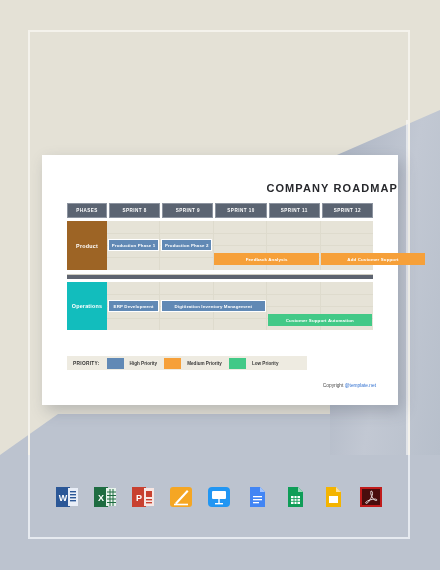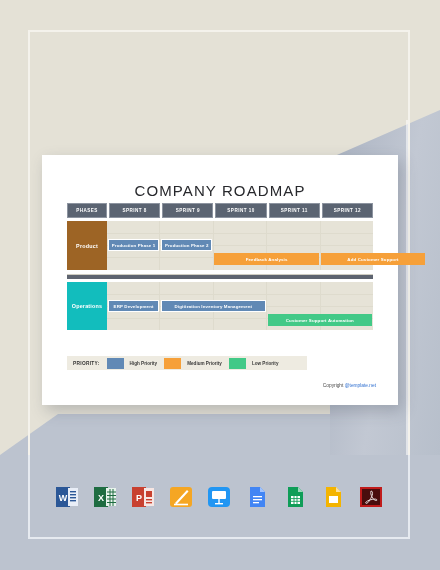--- a/index.html
+++ b/index.html
@@ -32,21 +32,21 @@
     position:absolute;left:28px;top:455px;width:382px;height:84px;
     border:2px solid #e6eaf0;border-top:none;box-sizing:border-box;
   }
   
   #doc-card{
     position:absolute;left:42px;top:155px;width:356px;height:250px;
     background:#ffffff;
     box-shadow:4px 6px 14px rgba(70,75,90,.28);
   }
   #doc-title{
-    text-align:center;font-size:15px;font-weight:normal;letter-spacing:1.1px;
+    text-align:right;font-size:11px;font-weight:bold;letter-spacing:1.1px;
     color:#27282c;margin-top:27px;
   }
   
   .roadmap{position:absolute;left:25px;top:48px;width:306px;}
   .hdr-row{display:flex;gap:2px;}
   .hdr-cell{
     flex:1;background:#5b6472;color:#ffffff;font-size:4.6px;font-weight:bold;
     letter-spacing:.45px;text-align:center;padding:4px 0 4px;
     border:1px solid #8d94a0;box-sizing:border-box;
   }

